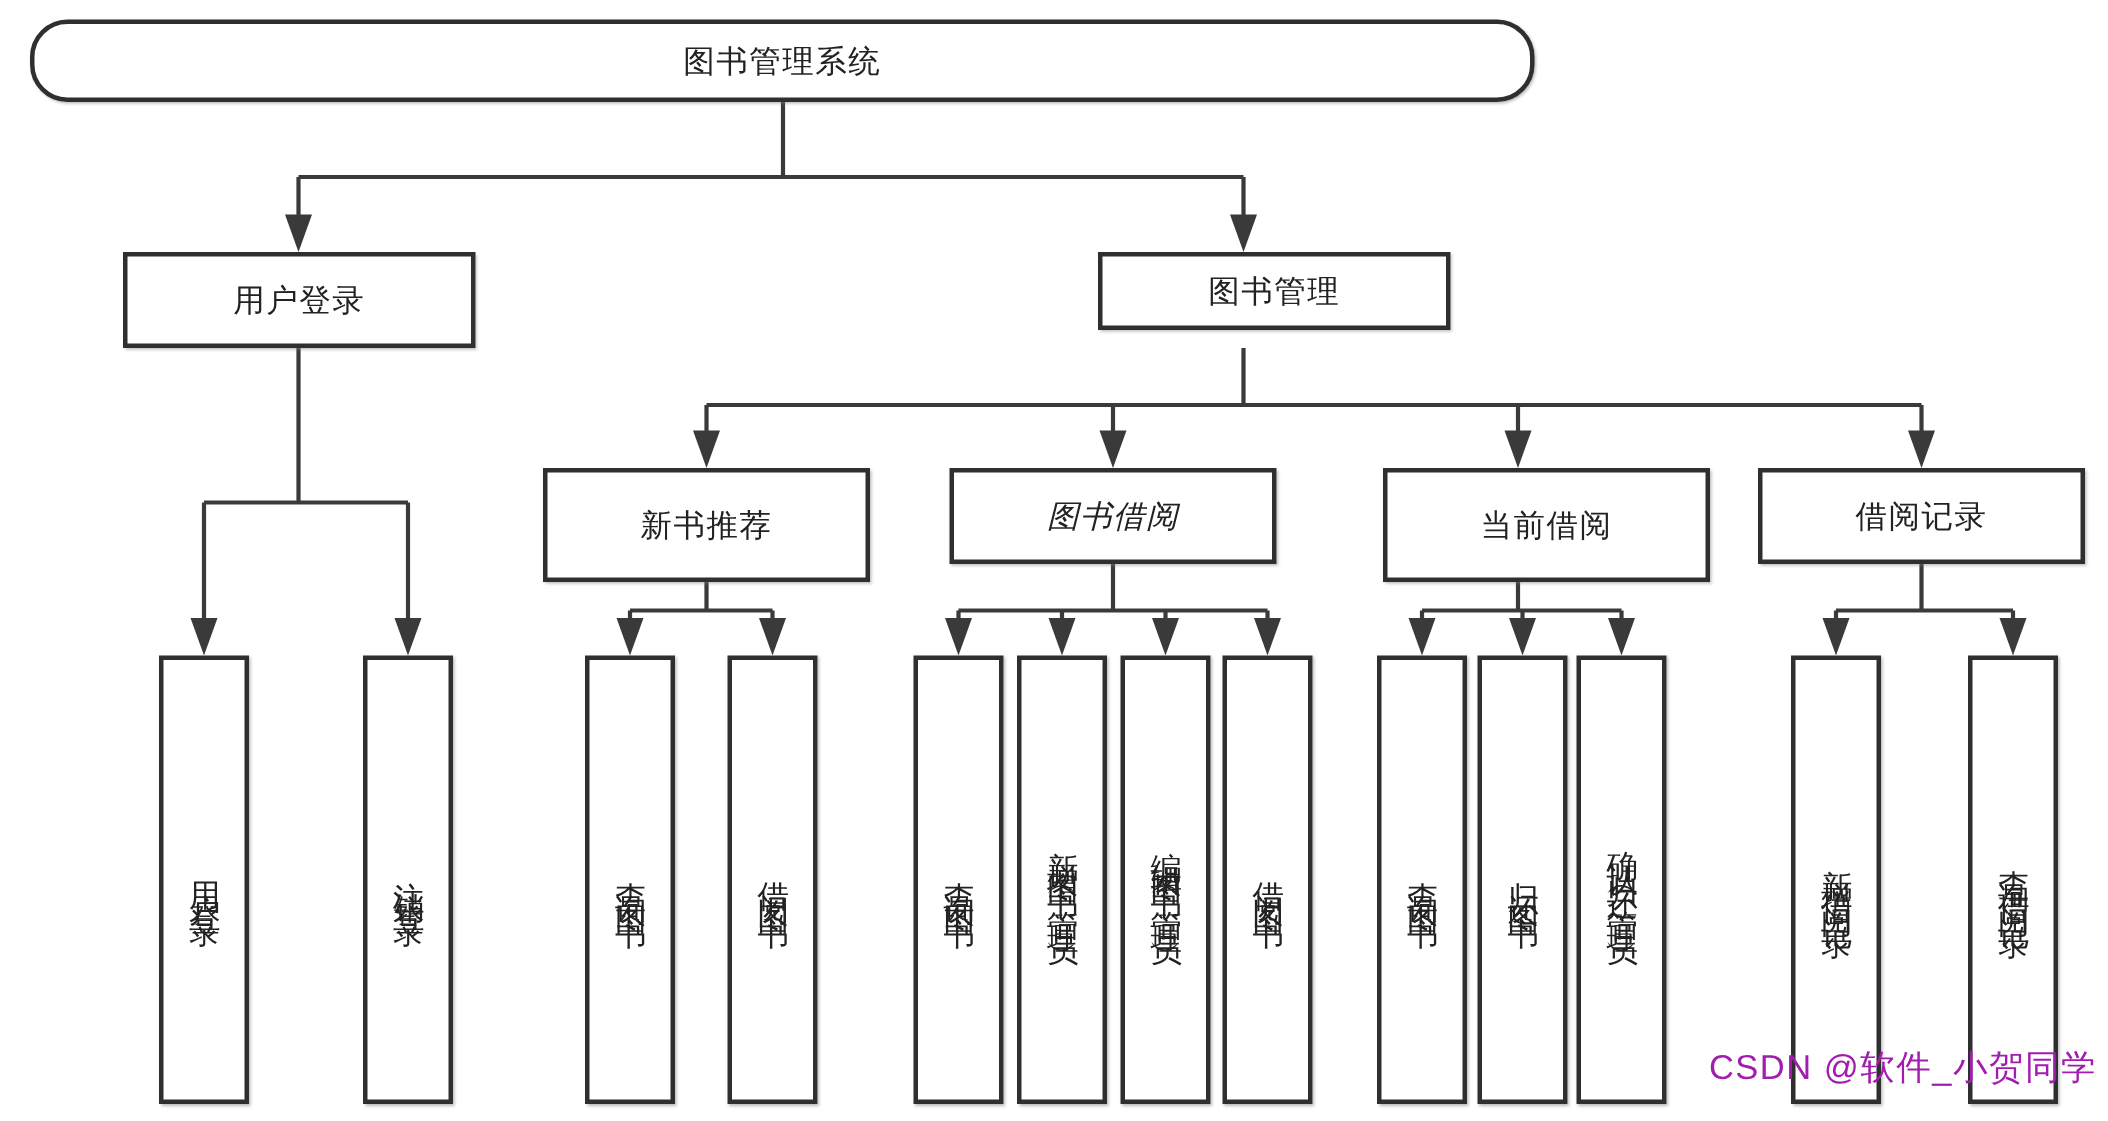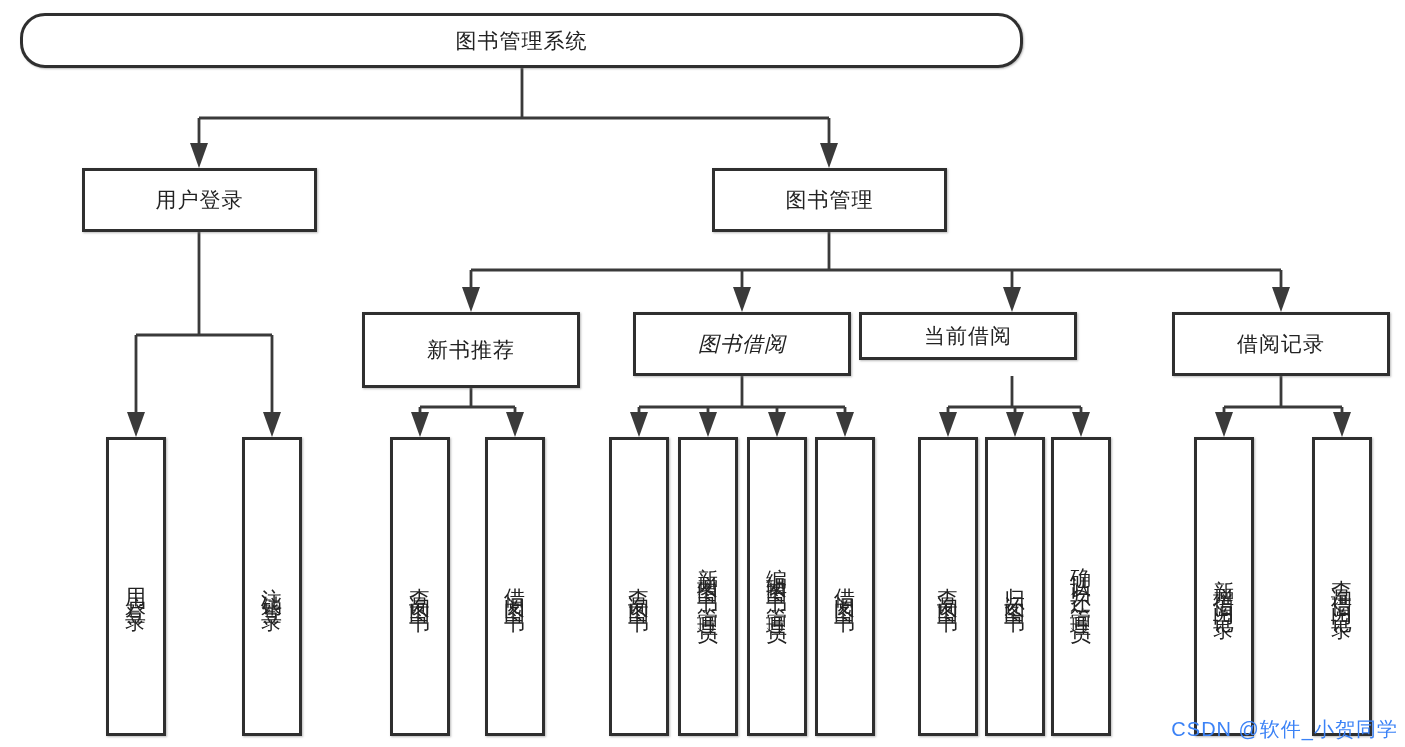--- a/index.html
+++ b/index.html
@@ -25,23 +25,23 @@
   .node-h { letter-spacing:1px; }
   .node-v {
     writing-mode:vertical-rl;
     text-orientation:mixed;
     letter-spacing:8px;
     top:437px; height:299px; width:60px;
     line-height:1;
   }
   .watermark {
     position:absolute;
-    right:7px; bottom:4px;
-    color:#3b82f6;
-    font-size:20px;
+    right:7px; bottom:20px;
+    color:#a21caf;
+    font-size:23px;
     letter-spacing:1px;
     z-index:3;
   }
 </style>
 </head>
 <body>
 
 <div class="canvas">
 
   <svg class="connector-layer" width="1405" height="747" viewBox="0 0 1405 747" aria-hidden="true">
@@ -80,25 +80,25 @@
       <polygon points="1006,412 1024,412 1015,437"></polygon>
       <polygon points="1072,412 1090,412 1081,437"></polygon>
       <polygon points="1215,412 1233,412 1224,437"></polygon>
       <polygon points="1333,412 1351,412 1342,437"></polygon>
     </g>
   </svg>
 
   <div class="node node-h" style="left:20px; top:13px; width:1003px; height:55px;border-radius:25px;">图书管理系统</div>
 
   <div class="node node-h" style="left:82px; top:168px; width:235px; height:64px;">用户登录</div>
-  <div class="node node-h" style="left:712px; top:168px; width:235px; height:64px;">图书管理</div>
+  <div class="node node-h" style="left:732px; top:168px; width:235px; height:52px;">图书管理</div>
 
   <div class="node node-h" style="left:362px; top:312px; width:218px; height:76px;">新书推荐</div>
   <div class="node node-h" style="left:633px; top:312px; width:218px; height:64px;font-style:italic;">图书借阅</div>
-  <div class="node node-h" style="left:859px; top:312px; width:218px; height:48px;">当前借阅</div>
+  <div class="node node-h" style="left:922px; top:312px; width:218px; height:76px;">当前借阅</div>
   <div class="node node-h" style="left:1172px; top:312px; width:218px; height:64px;">借阅记录</div>
 
   <div class="node node-v" style="left:106px;">用户登录</div>
   <div class="node node-v" style="left:242px;">注销登录</div>
 
   <div class="node node-v" style="left:390px;">查询图书</div>
   <div class="node node-v" style="left:485px;">借阅图书</div>
 
   <div class="node node-v" style="left:609px;">查询图书</div>
   <div class="node node-v" style="left:678px;">新增图书（管理员）</div>

